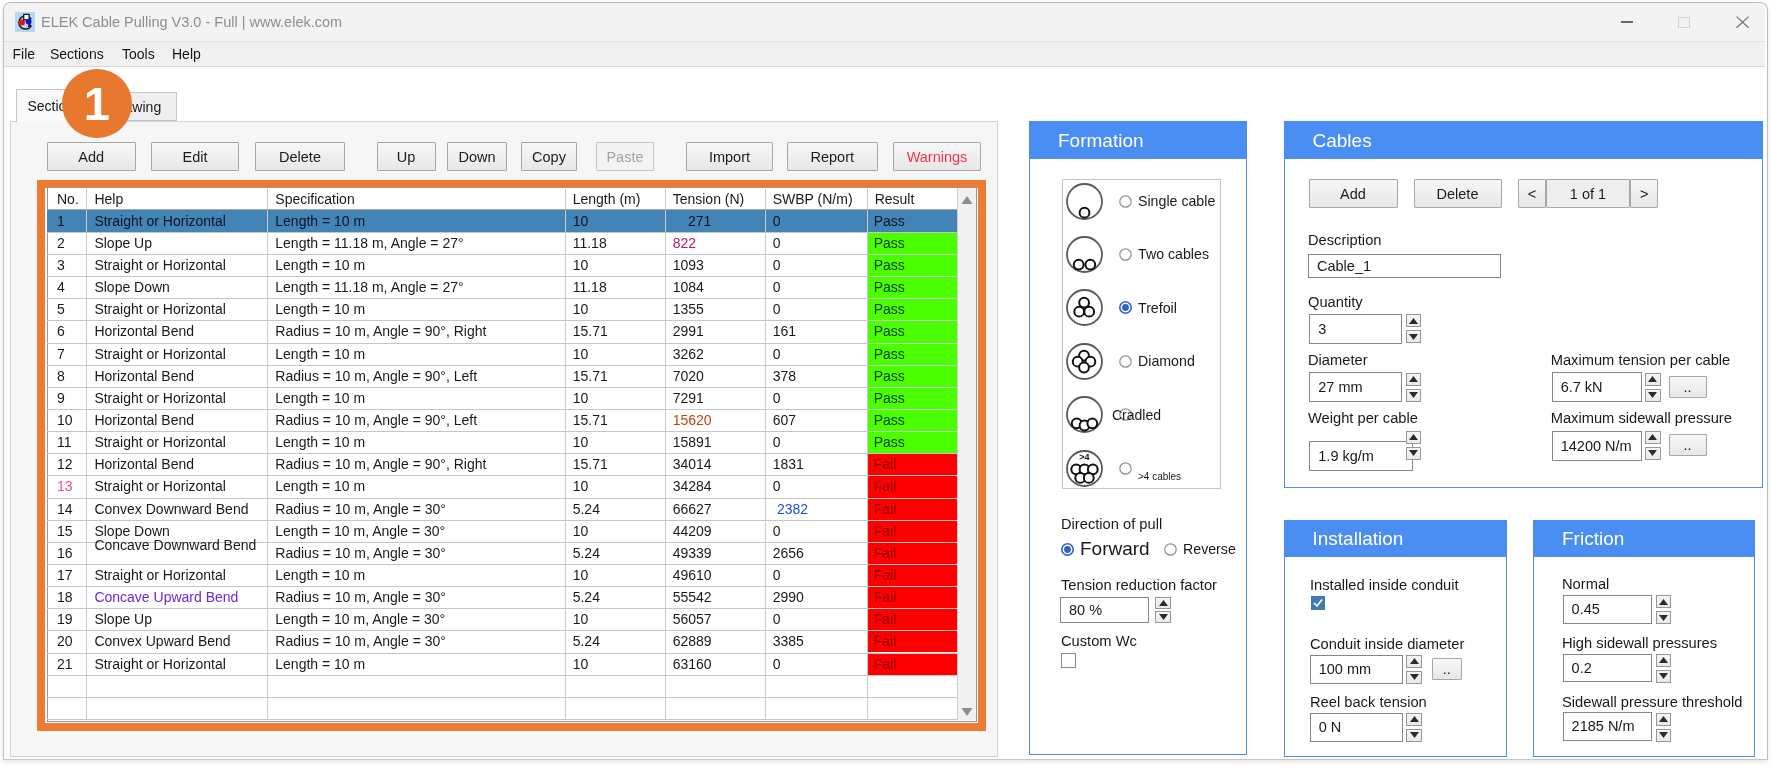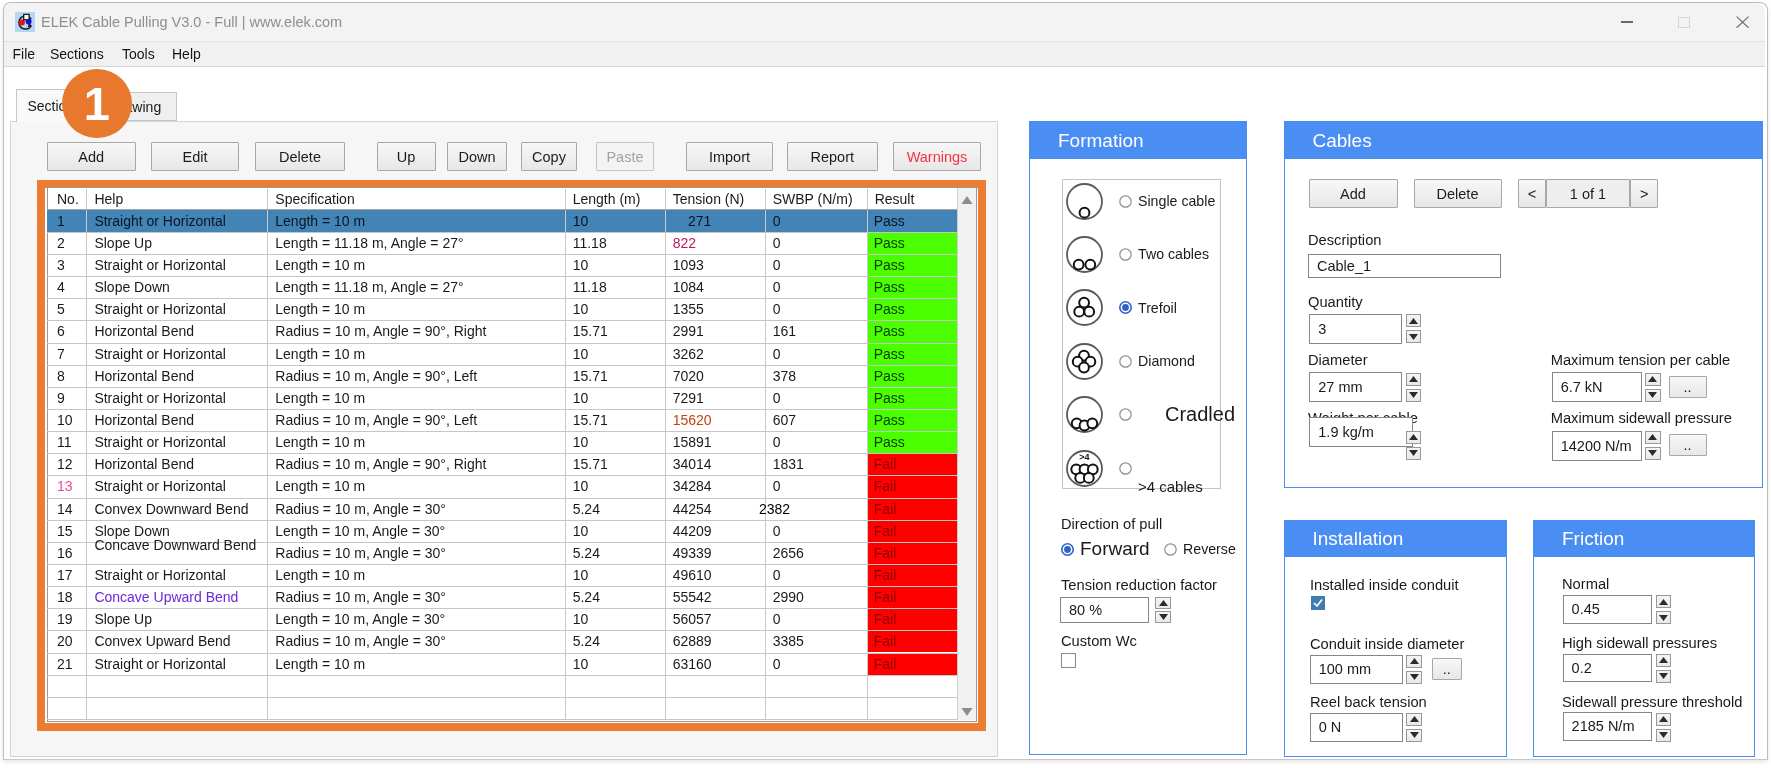--- a/index.html
+++ b/index.html
@@ -212,22 +212,22 @@
 <div class="ct" style="left:94.4px;top:475.3799999999998px;height:22.14px;color:#1a1a1a">Straight or Horizontal</div>
 <div class="ct" style="left:275.3px;top:475.3799999999998px;height:22.14px;color:#1a1a1a">Length = 10 m</div>
 <div class="ct" style="left:572.7px;top:475.3799999999998px;height:22.14px;color:#1a1a1a">10</div>
 <div class="ct" style="left:672.7px;top:475.3799999999998px;height:22.14px;color:#1a1a1a">34284</div>
 <div class="ct" style="left:772.7px;top:475.3799999999998px;height:22.14px;color:#1a1a1a">0</div>
 <div class="ct" style="left:873.7px;top:475.3799999999998px;height:22.14px;color:#8b0000">Fail</div>
 <div class="ct" style="left:57px;top:497.5199999999998px;height:22.14px;color:#1a1a1a">14</div>
 <div class="ct" style="left:94.4px;top:497.5199999999998px;height:22.14px;color:#1a1a1a">Convex Downward Bend</div>
 <div class="ct" style="left:275.3px;top:497.5199999999998px;height:22.14px;color:#1a1a1a">Radius = 10 m, Angle = 30°</div>
 <div class="ct" style="left:572.7px;top:497.5199999999998px;height:22.14px;color:#1a1a1a">5.24</div>
-<div class="ct" style="left:672.7px;top:497.5199999999998px;height:22.14px;color:#1a1a1a">44254</div>
-<div class="ct" style="left:759px;top:497.5199999999998px;height:22.14px;color:#000000">2382</div>
+<div class="ct" style="left:672.7px;top:497.5199999999998px;height:22.14px;color:#1a1a1a">66627</div>
+<div class="ct" style="left:777px;top:497.5199999999998px;height:22.14px;color:#1d4ed8">2382</div>
 <div class="ct" style="left:873.7px;top:497.5199999999998px;height:22.14px;color:#8b0000">Fail</div>
 <div class="ct" style="left:57px;top:519.6599999999999px;height:22.14px;color:#1a1a1a">15</div>
 <div class="ct" style="left:94.4px;top:519.6599999999999px;height:22.14px;color:#1a1a1a">Slope Down</div>
 <div class="ct" style="left:275.3px;top:519.6599999999999px;height:22.14px;color:#1a1a1a">Length = 10 m, Angle = 30°</div>
 <div class="ct" style="left:572.7px;top:519.6599999999999px;height:22.14px;color:#1a1a1a">10</div>
 <div class="ct" style="left:672.7px;top:519.6599999999999px;height:22.14px;color:#1a1a1a">44209</div>
 <div class="ct" style="left:772.7px;top:519.6599999999999px;height:22.14px;color:#1a1a1a">0</div>
 <div class="ct" style="left:873.7px;top:519.6599999999999px;height:22.14px;color:#8b0000">Fail</div>
 <div class="ct" style="left:57px;top:541.7999999999998px;height:22.14px;color:#1a1a1a">16</div>
 <div class="ct" style="left:94.4px;top:534px;height:22.14px;color:#1a1a1a">Concave Downward Bend</div>
@@ -325,34 +325,34 @@
 <div class="ct" style="left:1138px;top:350.2px;height:22px;font-size:14.2px">Diamond</div>
 <svg class="abs" style="left:1062.0px;top:392.1px" width="45" height="45" viewBox="0 0 45 45">
     <circle cx="22.5" cy="22.5" r="17.5" fill="#fff" stroke="#5a5a5a" stroke-width="1.8"></circle>
     <circle cx="14.7" cy="31.3" r="4.9" fill="#fff" stroke="#111" stroke-width="2"></circle>
     <circle cx="22.5" cy="33.5" r="4.9" fill="#fff" stroke="#111" stroke-width="2"></circle>
     <circle cx="30.3" cy="31.3" r="4.9" fill="#fff" stroke="#111" stroke-width="2"></circle>
   </svg>
 <svg class="abs" style="left:1119.0px;top:408.1px" width="13" height="13" viewBox="0 0 13 13">
     <circle cx="6.5" cy="6.5" r="5.7" fill="#fff" stroke="#8f8f8f" stroke-width="1.2"></circle>
   </svg>
-<div class="ct" style="left:1165px;top:403.6px;height:22px;font-size:20px">Cradled</div>
+<div class="ct" style="left:1112px;top:403.6px;height:22px;font-size:14px">Cradled</div>
 <svg class="abs" style="left:1062.0px;top:445.5px" width="45" height="45" viewBox="0 0 45 45">
     <circle cx="22.5" cy="22.5" r="17.5" fill="#fff" stroke="#5a5a5a" stroke-width="1.8"></circle>
     <text x="22.5" y="13.5" font-size="9" font-weight="bold" text-anchor="middle" fill="#111" font-family="Liberation Sans">&gt;4</text>
     <circle cx="14.2" cy="23.3" r="4.9" fill="#fff" stroke="#111" stroke-width="2"></circle>
     <circle cx="22.5" cy="23.3" r="4.9" fill="#fff" stroke="#111" stroke-width="2"></circle>
     <circle cx="30.8" cy="23.3" r="4.9" fill="#fff" stroke="#111" stroke-width="2"></circle>
     <circle cx="18.2" cy="31.9" r="4.9" fill="#fff" stroke="#111" stroke-width="2"></circle>
     <circle cx="26.8" cy="31.9" r="4.9" fill="#fff" stroke="#111" stroke-width="2"></circle>
   </svg>
 <svg class="abs" style="left:1119.0px;top:461.5px" width="13" height="13" viewBox="0 0 13 13">
     <circle cx="6.5" cy="6.5" r="5.7" fill="#fff" stroke="#8f8f8f" stroke-width="1.2"></circle>
   </svg>
-<div class="ct" style="left:1138px;top:475px;height:22px;font-size:15px">&gt;4 cables</div>
+<div class="ct" style="left:1138px;top:465px;height:22px;font-size:10px">&gt;4 cables</div>
 <div class="lbl" style="left:1061px;top:516px">Direction of pull</div>
 <svg class="abs" style="left:1061.2px;top:542.5px" width="13" height="13" viewBox="0 0 13 13">
     <circle cx="6.5" cy="6.5" r="5.7" fill="#fff" stroke="#2c63c8" stroke-width="1.6"></circle>
     <circle cx="6.5" cy="6.5" r="3.4" fill="#2c63c8"></circle>
   </svg>
 <div class="ct" style="left:1080px;top:538px;height:22px;font-size:19px">Forward</div>
 <svg class="abs" style="left:1163.8px;top:542.5px" width="13" height="13" viewBox="0 0 13 13">
     <circle cx="6.5" cy="6.5" r="5.7" fill="#fff" stroke="#8f8f8f" stroke-width="1.2"></circle>
   </svg>
 <div class="ct" style="left:1183px;top:538px;height:22px;font-size:14.2px">Reverse</div>
@@ -420,21 +420,21 @@
       </svg>
     </div>
     <div>
       <svg width="9" height="6" viewBox="0 0 9 6">
         <path d="M4.5 6 L9 0 L0 0 Z" fill="#2b2b2b"></path>
       </svg>
     </div>
   </div>
 <div class="btn" style="left:1668.5px;top:375.5px;width:38px;height:22px">..</div>
 <div class="lbl" style="left:1308px;top:410.2px">Weight per cable</div>
-<div class="inp" style="left:1309.3px;top:417px;width:104px;height:30px">1.9 kg/m</div>
+<div class="inp" style="left:1309.3px;top:441px;width:104px;height:30px">1.9 kg/m</div>
 <div class="spin" style="left:1405.9px;top:430.9px">
     <div>
       <svg width="9" height="6" viewBox="0 0 9 6">
         <path d="M4.5 0 L9 6 L0 6 Z" fill="#2b2b2b"></path>
       </svg>
     </div>
     <div>
       <svg width="9" height="6" viewBox="0 0 9 6">
         <path d="M4.5 6 L9 0 L0 0 Z" fill="#2b2b2b"></path>
       </svg>

